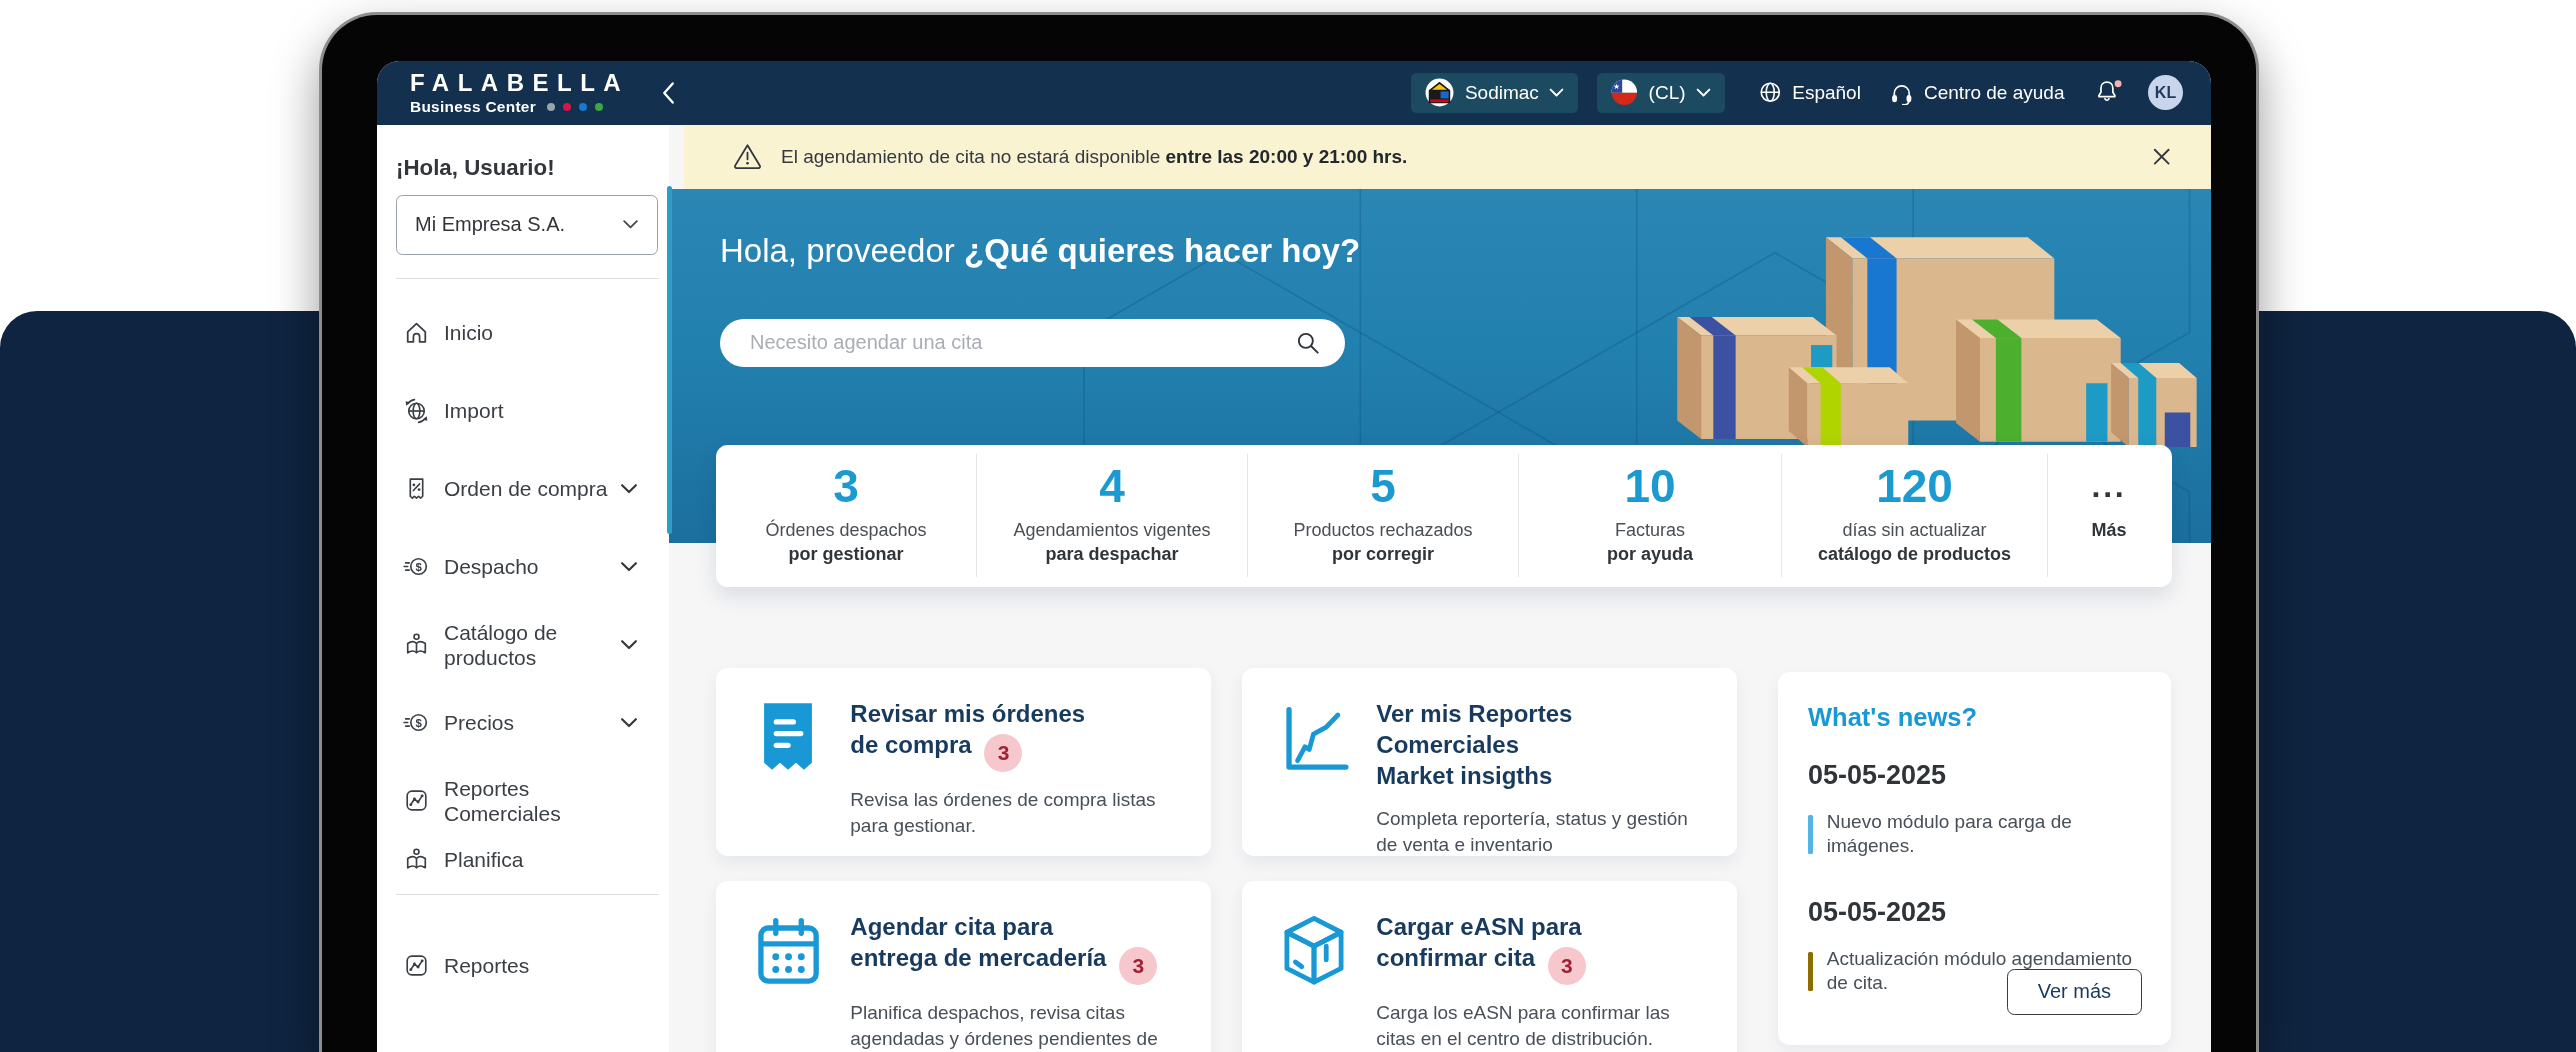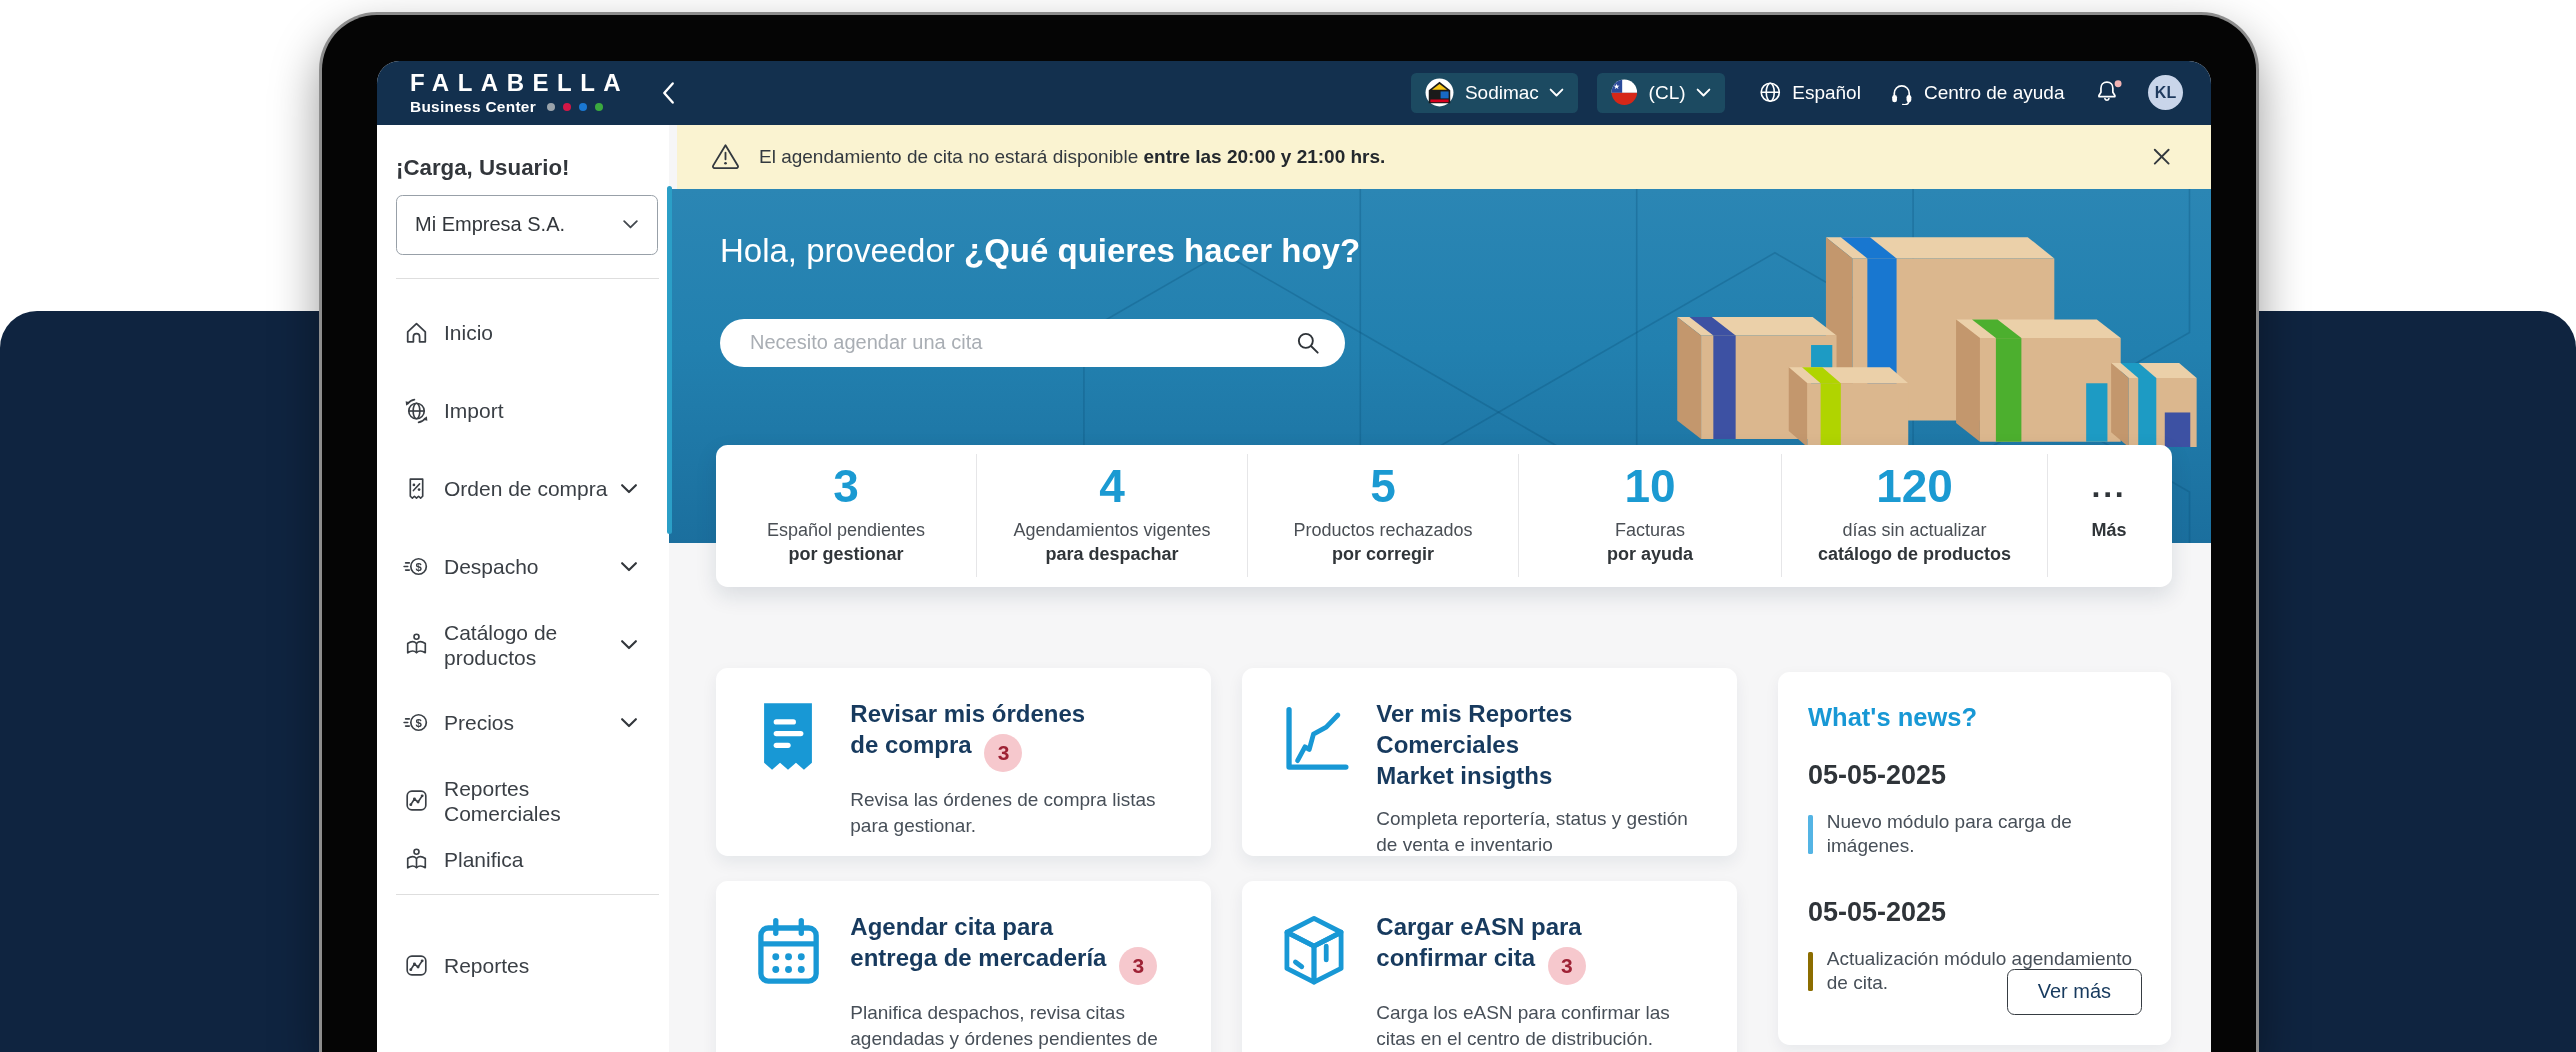--- a/index.html
+++ b/index.html
@@ -56,22 +56,22 @@
   .mi .chev { margin-left:auto; margin-right:31px; display:flex; }
   .mi-prefactura { margin-top:-19.7px; }
   .menu-divider { height:1.1px; background:#DEDEDE; margin:-3.7px 9.6px 0 0; }
   .mi-reportes { margin-top:31px; }
   .scrollthumb { position:absolute; left:290px; top:61px; width:4.8px; height:348px;
     background:#2B9FC7; border-radius:2.7px; z-index:6; cursor:pointer; }
 
   .main { flex:1; position:relative; background:#F6F6F7; overflow:hidden; }
 
   
-  .banner { position:absolute; top:0; left:8px; right:0; height:64px; background:#FAF3D1;
-    display:flex; align-items:center; padding-left:34px; }
+  .banner { position:absolute; top:0; left:15px; right:0; height:64px; background:#FAF3D1;
+    display:flex; align-items:center; padding-left:49px; }
   .banner-text { margin-left:19px; font-size:19px; color:#33393F; }
   .banner-text b { color:#23282D; }
   .banner-close { position:absolute; right:38px; top:20px; cursor:pointer; display:flex; }
 
   
   .hero { position:absolute; top:64px; left:0; right:0; height:354px; overflow:hidden;
     background:linear-gradient(180deg,#2B86B4 0%,#2280AF 45%,#1B6F9E 100%); }
   .hexsvg { position:absolute; inset:0; }
   .hero-title { position:absolute; left:51px; top:43px; font-size:33px; color:#fff; font-weight:400; }
   .hero-title b { font-weight:700; }
@@ -214,21 +214,21 @@
 
           <div class="avatar">
             <span>KL</span>
           </div>
         </div>
       </header>
 
       <div class="content">
 
         <aside class="sidebar">
-          <div class="greeting">¡Carga, Usuario!</div>
+          <div class="greeting">¡Hola, Usuario!</div>
           <div class="company">
             <span>Mi Empresa S.A.</span>
             <svg width="17" height="10.6" viewBox="0 0 32 20">
                 <polyline points="4,4 16,16 28,4" fill="none" stroke="#43484E" stroke-width="3.4" stroke-linecap="round" stroke-linejoin="round"></polyline>
               </svg>
           </div>
           <div class="sb-divider"></div>
 
           <nav class="menu">
             <div class="mi">
@@ -461,21 +461,21 @@
                 <polygon points="898,320 932,320 899,292 865,292" fill="#1D9BC4"></polygon>
                 <rect x="898" y="320" width="34" height="130" fill="#1D9BC4"></rect>
                 <rect x="948" y="385" width="48" height="65" fill="#3D51A3"></rect>
               </g>
             </svg>
           </section>
 
           <div class="stats">
             <div class="stat s0">
               <div class="stat-value">3</div>
-              <div class="stat-l1">Español pendientes</div>
+              <div class="stat-l1">Órdenes despachos</div>
               <div class="stat-l2">por gestionar</div>
             </div>
             <div class="stat s1">
               <div class="stat-value">4</div>
               <div class="stat-l1">Agendamientos vigentes</div>
               <div class="stat-l2">para despachar</div>
             </div>
             <div class="stat s2">
               <div class="stat-value">5</div>
               <div class="stat-l1">Productos rechazados</div>

